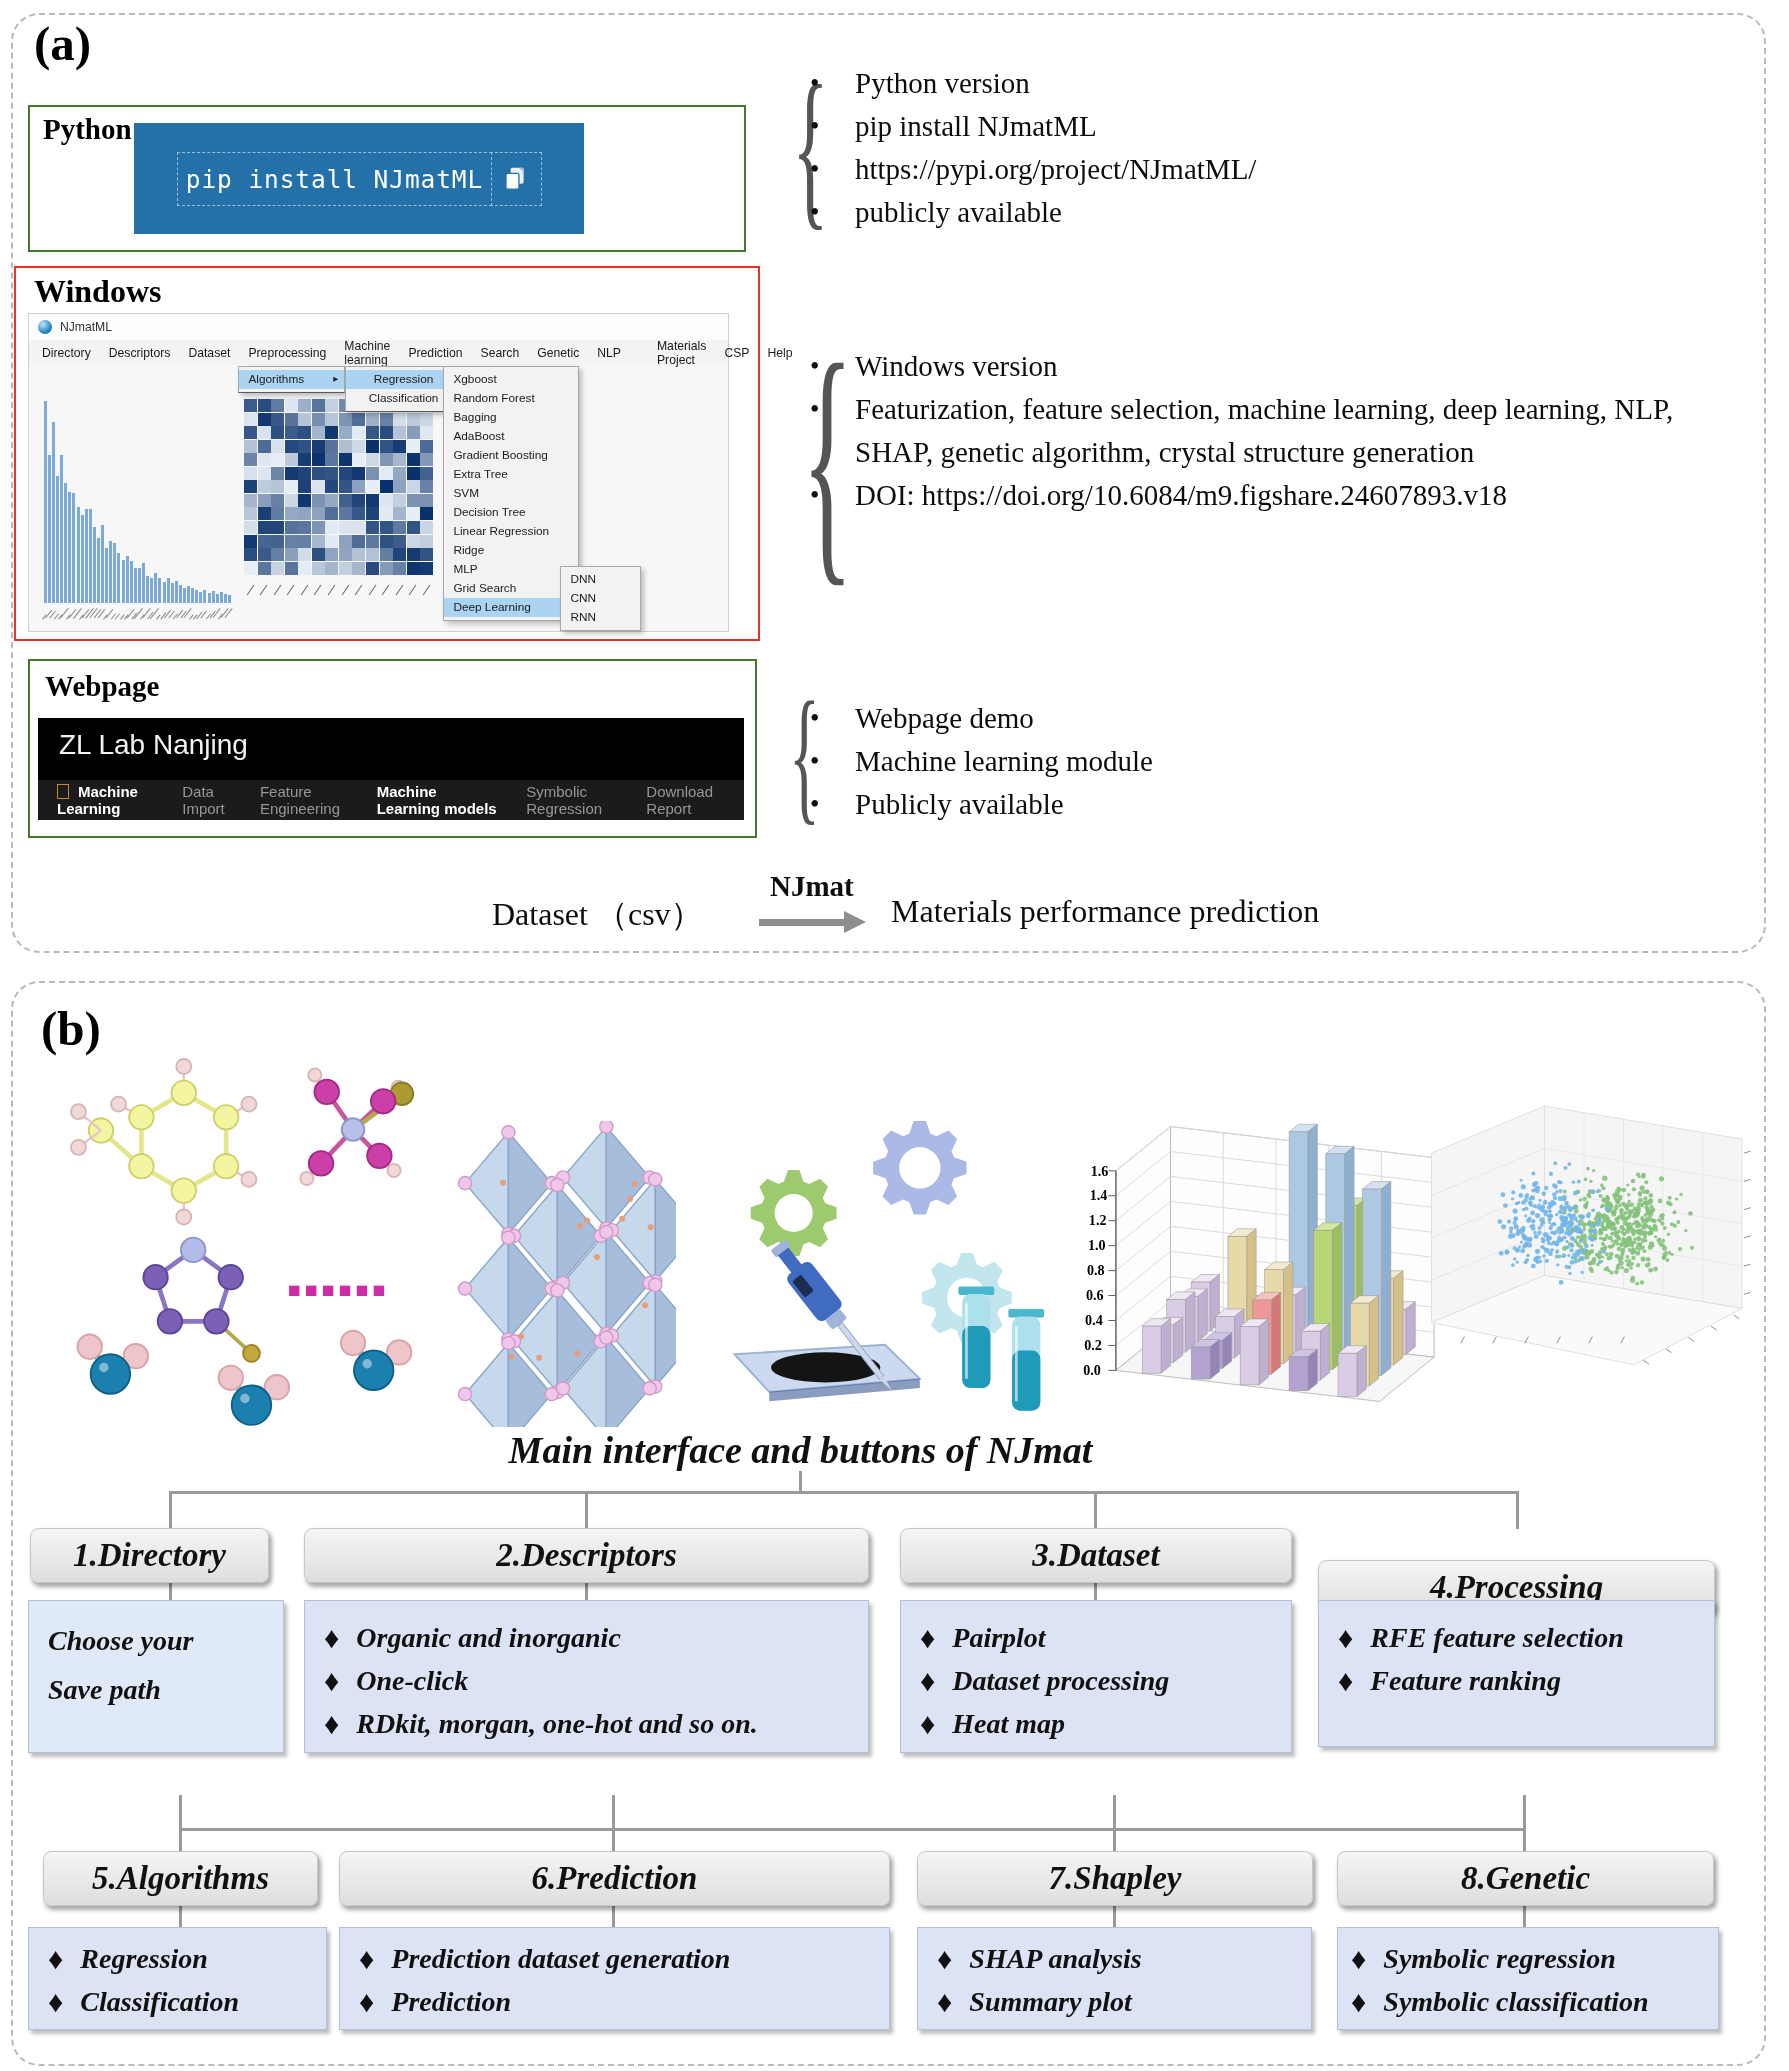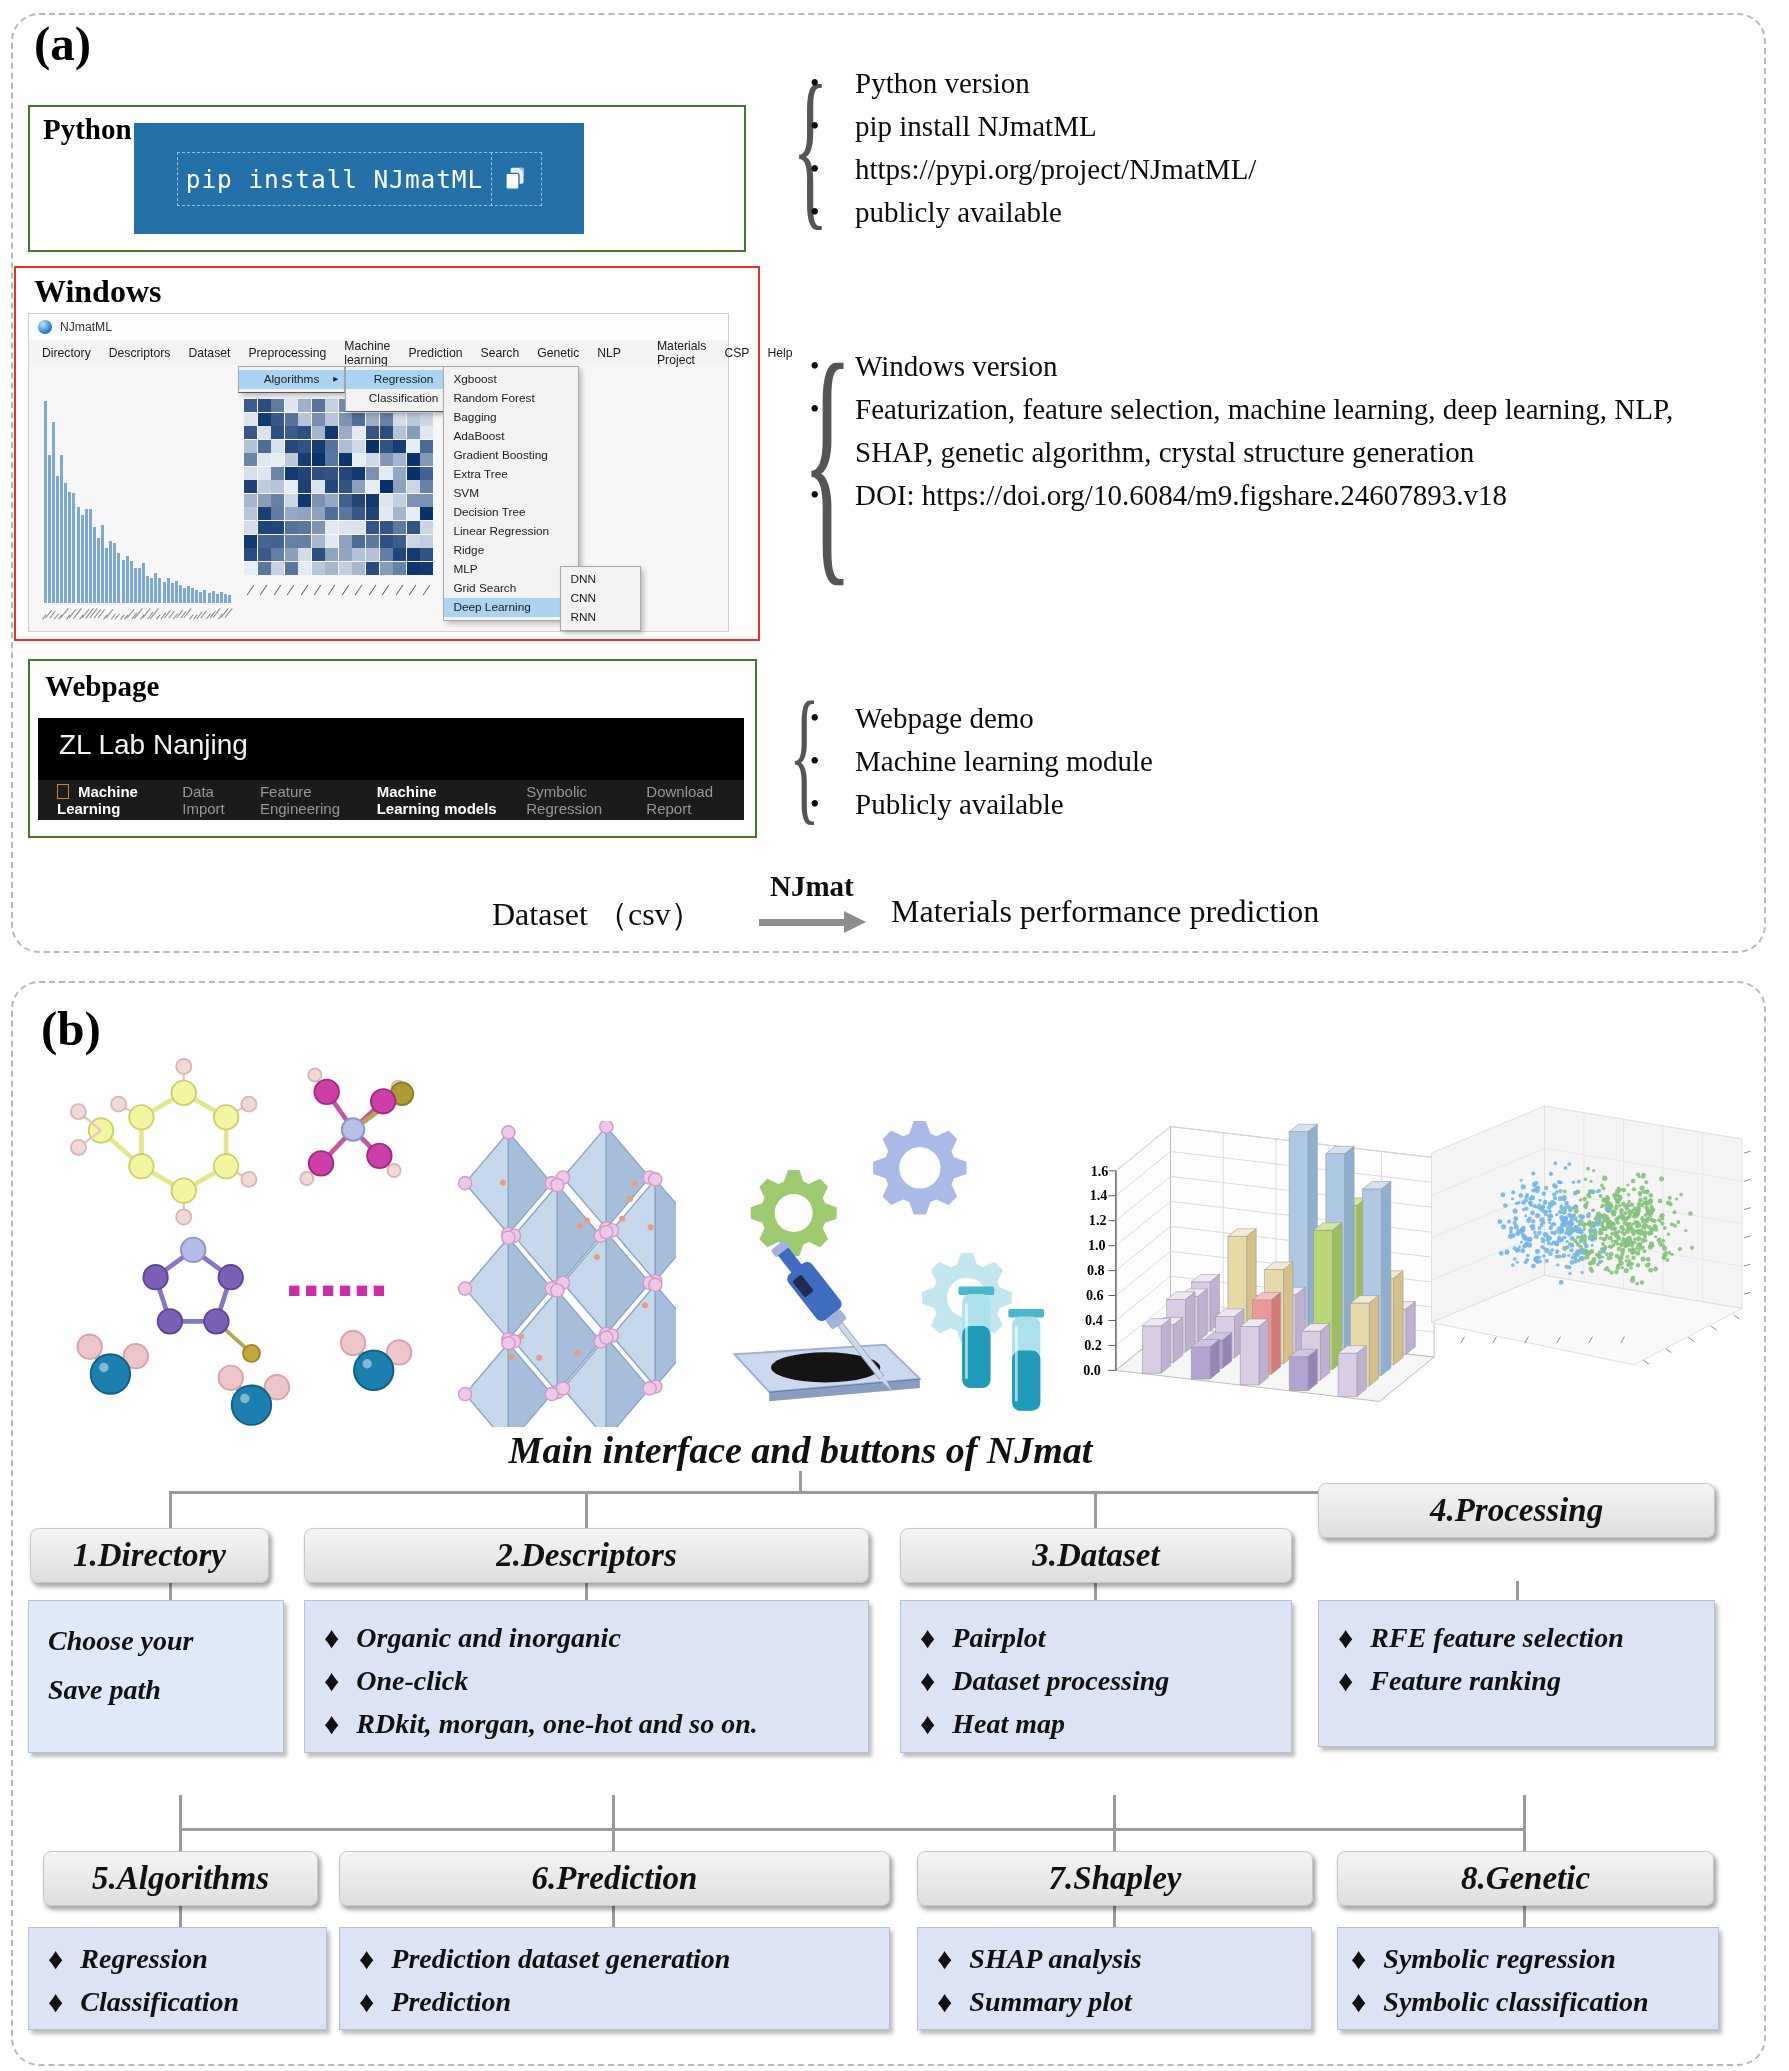--- a/index.html
+++ b/index.html
@@ -424,21 +424,21 @@
       <u style="left:101px"></u>
       <u style="left:114px"></u>
       <u style="left:128px"></u>
       <u style="left:141px"></u>
       <u style="left:155px"></u>
       <u style="left:168px"></u>
       <u style="left:182px"></u>
     </div>
 
   <div class="wmenu undermenu" data-name="algorithms-menu" style="left:209px;top:52px;width:105px">
-    <div class="wrow hl sub" data-name="menu-item-algorithms" style="justify-content:center">
+    <div class="wrow hl sub" data-name="menu-item-algorithms" style="">
       <span>Algorithms</span>
     </div>
   </div>
   <div class="wmenu undermenu" data-name="regression-classification-menu" style="left:316px;top:52px;width:115px">
     <div class="wrow hl sub" data-name="menu-item-regression" style="justify-content:center">
       <span>Regression</span>
     </div>
     <div class="wrow sub" data-name="menu-item-classification" style="justify-content:center">
       <span>Classification</span>
     </div>
@@ -1705,21 +1705,21 @@
   <div class="gitem">
       <span>Pairplot</span>
     </div>
   <div class="gitem">
       <span>Dataset processing</span>
     </div>
   <div class="gitem">
       <span>Heat map</span>
     </div>
 </div>
-<div class="ghead" data-name="group-header-processing" style="left:1318px;top:1483px;width:395px">
+<div class="ghead" data-name="group-header-processing" style="left:1318px;top:1560px;width:395px">
   <span>4.Processing</span>
   </div>
 <div class="gbody" data-name="group-body-processing" style="left:1318px;top:1600px;width:367px;height:130px">
   <div class="gitem">
       <span>RFE feature selection</span>
     </div>
   <div class="gitem">
       <span>Feature ranking</span>
     </div>
 </div>

